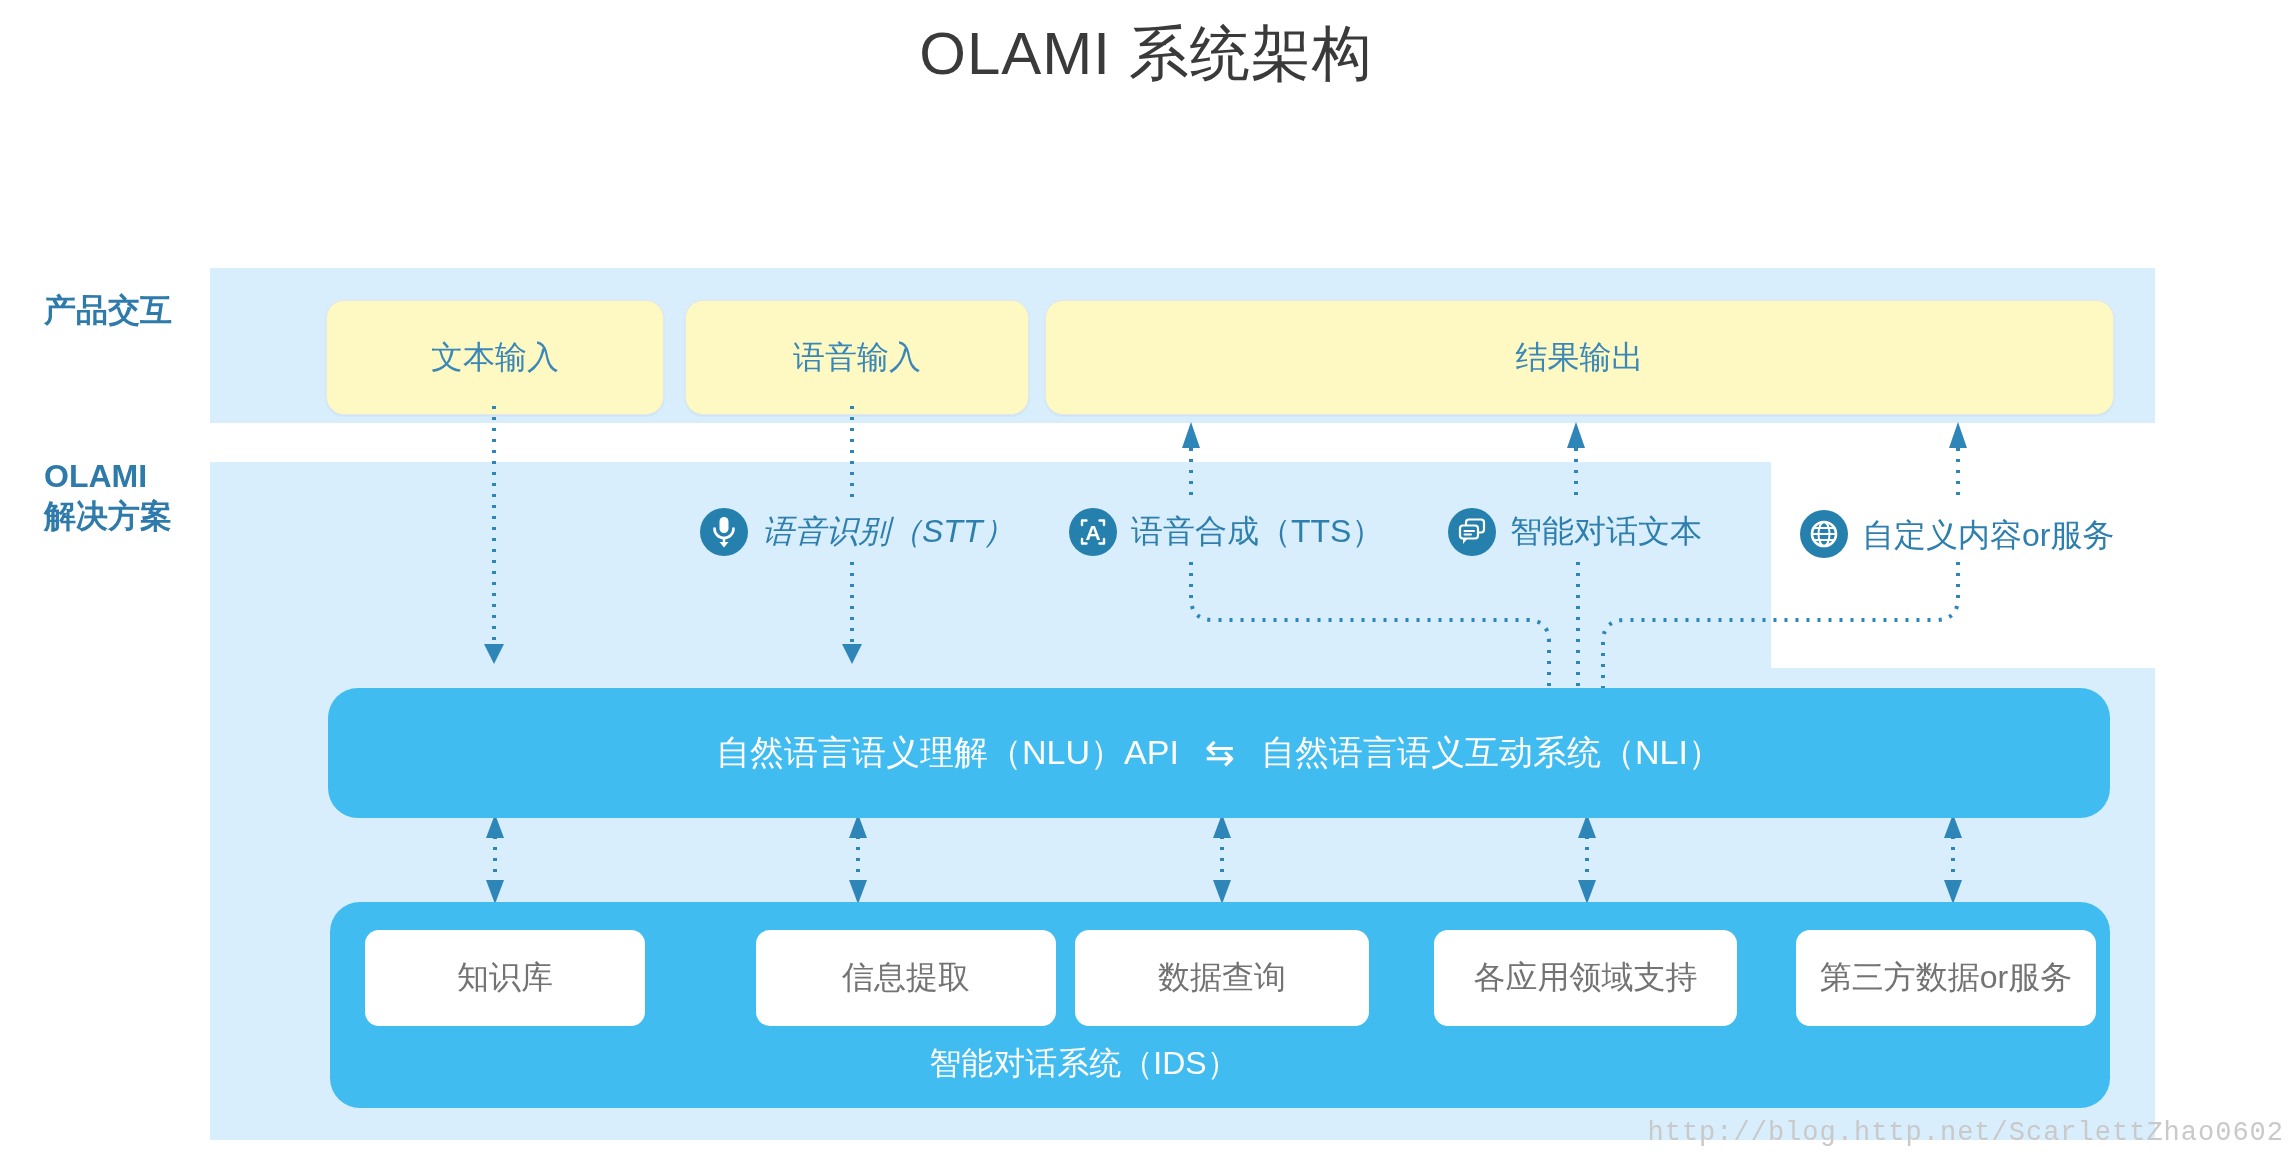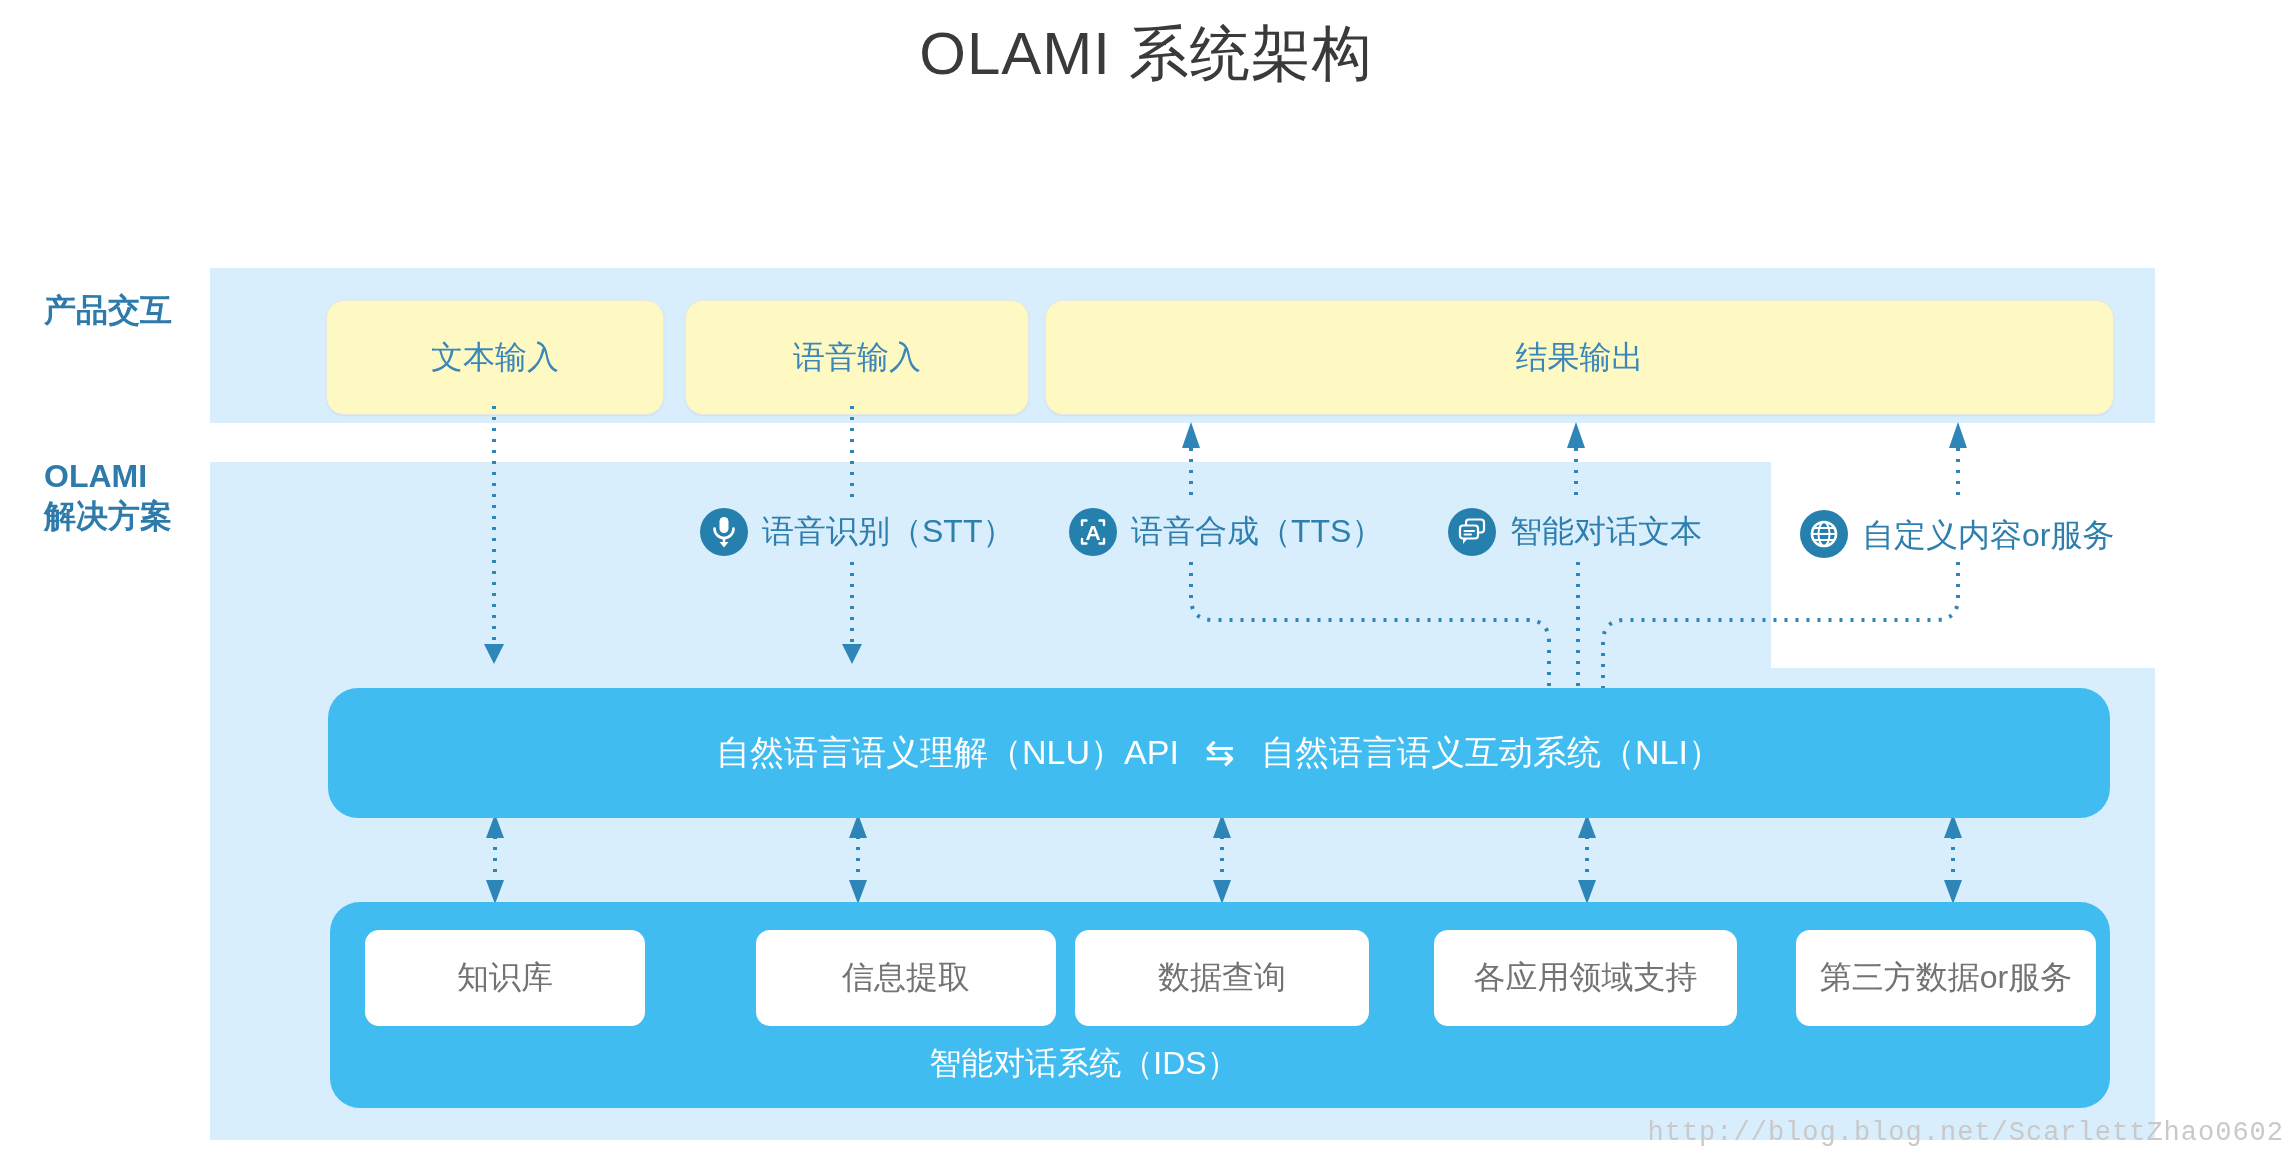--- a/index.html
+++ b/index.html
@@ -100,21 +100,21 @@
     <polygon class="head" points="1213,880 1231,880 1222,904"></polygon>
     <path class="dot" d="M1587,836 V882"></path>
     <polygon class="head" points="1578,838 1596,838 1587,814"></polygon>
     <polygon class="head" points="1578,880 1596,880 1587,904"></polygon>
     <path class="dot" d="M1953,836 V882"></path>
     <polygon class="head" points="1944,838 1962,838 1953,814"></polygon>
     <polygon class="head" points="1944,880 1962,880 1953,904"></polygon>
   </g>
 </svg>
 
-<div class="abs svc" style="left:700px;">
+<div class="abs svc" style="left:700px;font-style:italic;">
   <span class="svc-circle">
     <svg width="48" height="48" viewBox="0 0 48 48">
       <rect class="ifill" x="19.5" y="9" width="9" height="16" rx="4.5"></rect>
       <path class="iglyph" d="M14.5,20.5 a9.5,9.5 0 0 0 19,0"></path>
       <path class="iglyph" d="M24,30 V33"></path>
       <polygon class="ifill" points="19.5,34 28.5,34 24,39.5"></polygon>
     </svg>
   </span>
   <span class="svc-label">语音识别（STT）</span>
 </div>
@@ -165,13 +165,13 @@
 </div>
 
 <div class="abs ids-box"></div>
 <div class="abs ids-sub" style="left:365px;width:280px;">知识库</div>
 <div class="abs ids-sub" style="left:724px;width:300px;margin-left:32px;">信息提取</div>
 <div class="abs ids-sub" style="left:1075px;width:294px;">数据查询</div>
 <div class="abs ids-sub" style="left:1434px;width:303px;">各应用领域支持</div>
 <div class="abs ids-sub" style="left:1796px;width:300px;">第三方数据or服务</div>
 <div class="abs ids-label">智能对话系统（IDS）</div>
 
-<div class="abs watermark">http://blog.blog.net/ScarlettZhao0602</div>
+<div class="abs watermark">http://blog.http.net/ScarlettZhao0602</div>
 
 </body></html>

